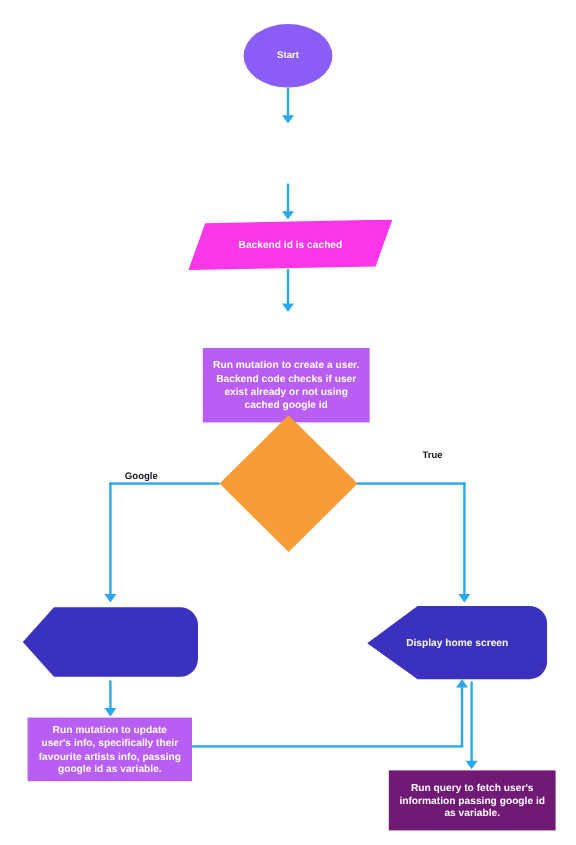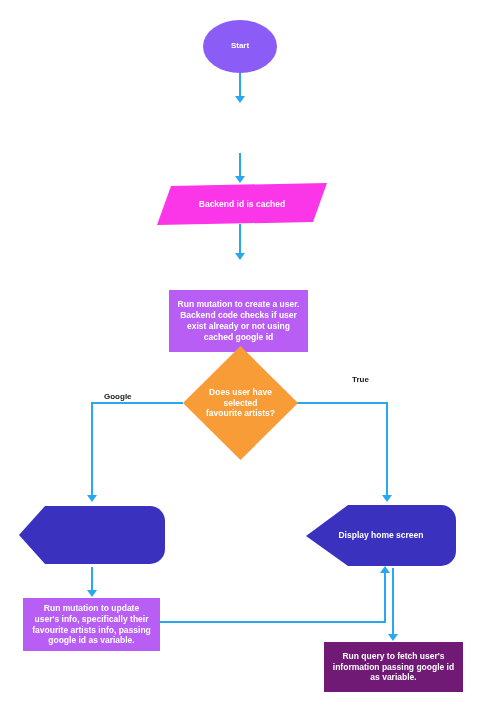--- a/index.html
+++ b/index.html
@@ -97,23 +97,20 @@
     <span class="lbl">Run mutation to create a user.
 Backend code checks if user
 exist already or not using
 cached google id</span>
   </div>
 
   <div class="node" id="n-decision" style="left:183px;top:346px;width:115px;height:114px;">
     <svg class="shape" viewBox="0 0 115 114" preserveAspectRatio="none">
       <polygon points="57.5,0 115,57 57.5,114 0,57" fill="#f79c36"></polygon>
     </svg>
-    <span class="lbl">Does user have
-selected
-favourite artists?</span>
   </div>
 
   <div class="node display" style="left:19px;top:503px;width:146px;height:64px;">
     <svg class="shape" viewBox="0 0 146 64" preserveAspectRatio="none">
       <path d="M0,32 L26,3 L131,3 A15,15 0 0 1 146,18 L146,46 A15,15 0 0 1 131,61 L26,61 Z" fill="#3a31bf"></path>
     </svg>
   </div>
 
   <div class="node display" style="left:306px;top:503px;width:150px;height:65px;">
     <svg class="shape" viewBox="0 0 150 65" preserveAspectRatio="none">

